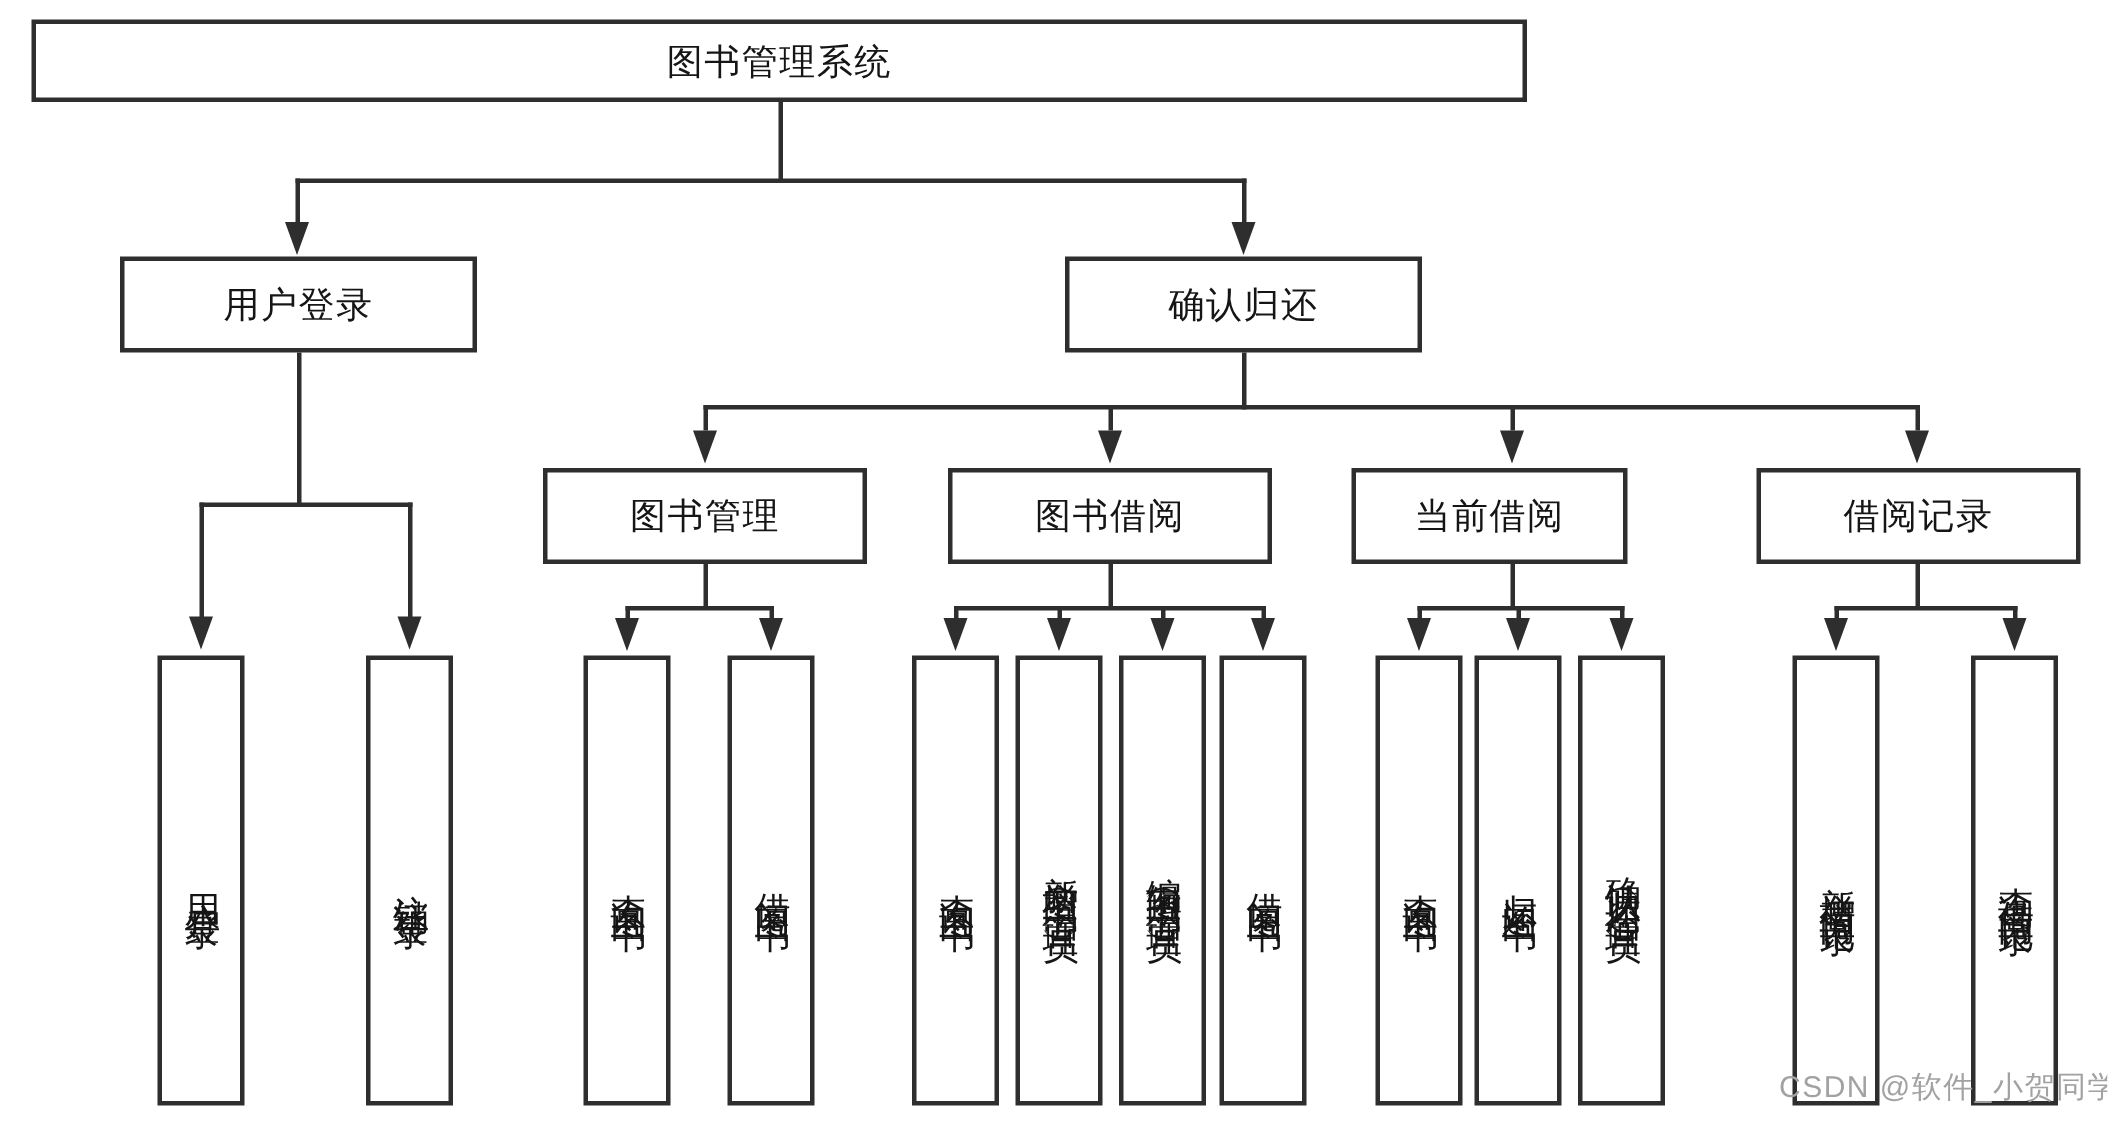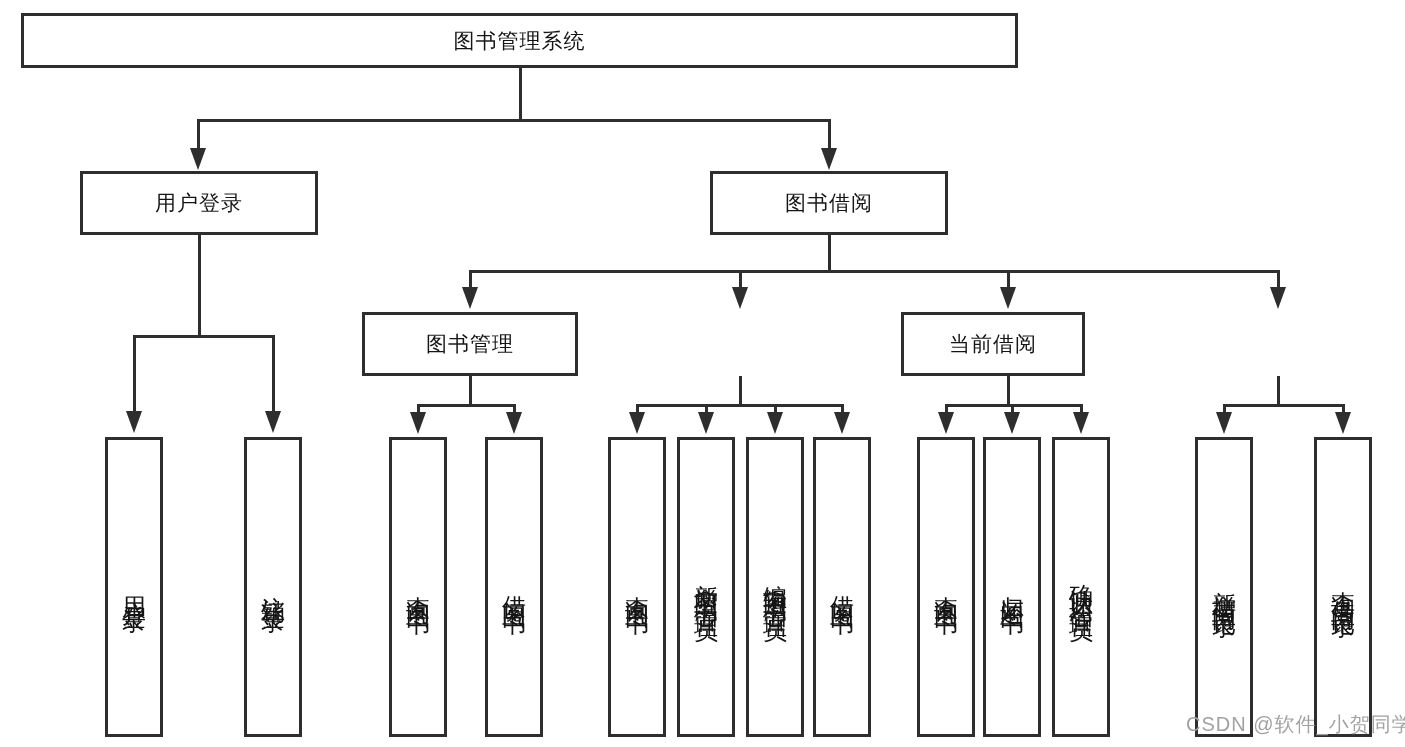--- a/index.html
+++ b/index.html
@@ -11,21 +11,21 @@
   html,body{margin:0;padding:0;background:var(--bg);}
   .canvas{
     position:relative;width:1405px;height:747px;background:var(--bg);
     overflow:hidden;font-family:"Liberation Sans",sans-serif;
   }
   .node{
     position:absolute;box-sizing:border-box;border:3px solid var(--line);
     background:var(--bg);display:flex;align-items:center;justify-content:center;
   }
   .hlabel{
-    font-size:21px;color:var(--ink);letter-spacing:1px;white-space:nowrap;
+    font-size:24px;color:var(--ink);letter-spacing:1px;white-space:nowrap;
     font-family:"Liberation Sans",sans-serif;
   }
   .vtext{
     writing-mode:vertical-rl;text-orientation:mixed;
     font-family:"Liberation Serif",serif;
     font-size:24px;letter-spacing:5px;color:var(--ink);line-height:1;
     white-space:nowrap;
   }
   .line{position:absolute;background:var(--line);}
   .arrow{
@@ -52,21 +52,21 @@
   <div class="line" style="left:197px;top:119px;width:634px;height:3px"></div>
   <div class="line" style="left:197px;top:119px;width:3px;height:31px"></div>
   <div class="arrow" style="left:190px;top:148px"></div>
   <div class="line" style="left:828px;top:119px;width:3px;height:31px"></div>
   <div class="arrow" style="left:821px;top:148px"></div>
 
   <div class="node" style="left:80px;top:171px;width:238px;height:64px">
     <span class="hlabel">用户登录</span>
   </div>
   <div class="node" style="left:710px;top:171px;width:238px;height:64px">
-    <span class="hlabel">图书借阅</span>
+    <span class="hlabel">确认归还</span>
   </div>
 
   <div class="line" style="left:198px;top:235px;width:3px;height:102px"></div>
   <div class="line" style="left:133px;top:335px;width:142px;height:3px"></div>
   <div class="line" style="left:133px;top:335px;width:3px;height:78px"></div>
   <div class="arrow" style="left:126px;top:411px"></div>
   <div class="line" style="left:272px;top:335px;width:3px;height:78px"></div>
   <div class="arrow" style="left:265px;top:411px"></div>
 
   <div class="line" style="left:828px;top:235px;width:3px;height:38px"></div>
@@ -76,22 +76,28 @@
   <div class="line" style="left:739px;top:270px;width:3px;height:17px"></div>
   <div class="arrow" style="left:732px;top:287px"></div>
   <div class="line" style="left:1007px;top:270px;width:3px;height:17px"></div>
   <div class="arrow" style="left:1000px;top:287px"></div>
   <div class="line" style="left:1277px;top:270px;width:3px;height:17px"></div>
   <div class="arrow" style="left:1270px;top:287px"></div>
 
   <div class="node" style="left:362px;top:312px;width:216px;height:64px">
     <span class="hlabel">图书管理</span>
   </div>
+  <div class="node" style="left:632px;top:312px;width:216px;height:64px">
+    <span class="hlabel">图书借阅</span>
+  </div>
   <div class="node" style="left:901px;top:312px;width:184px;height:64px">
     <span class="hlabel">当前借阅</span>
+  </div>
+  <div class="node" style="left:1171px;top:312px;width:216px;height:64px">
+    <span class="hlabel">借阅记录</span>
   </div>
 
   <div class="line" style="left:469px;top:376px;width:3px;height:30px"></div>
   <div class="line" style="left:417px;top:404px;width:99px;height:3px"></div>
   <div class="line" style="left:417px;top:404px;width:3px;height:10px"></div>
   <div class="arrow" style="left:410px;top:412px"></div>
   <div class="line" style="left:513px;top:404px;width:3px;height:10px"></div>
   <div class="arrow" style="left:506px;top:412px"></div>
 
   <div class="line" style="left:739px;top:376px;width:3px;height:30px"></div>

